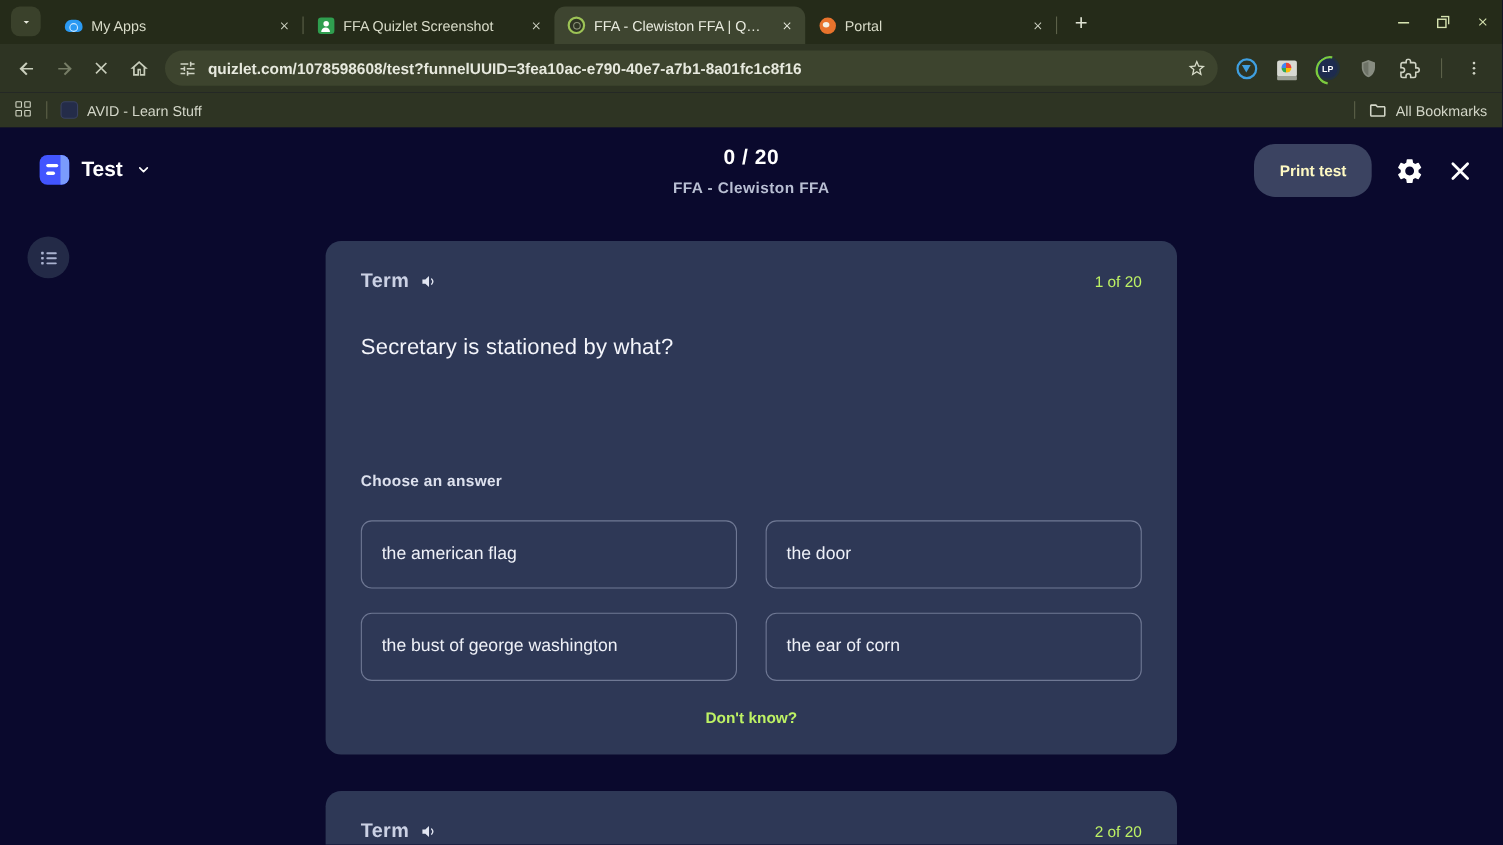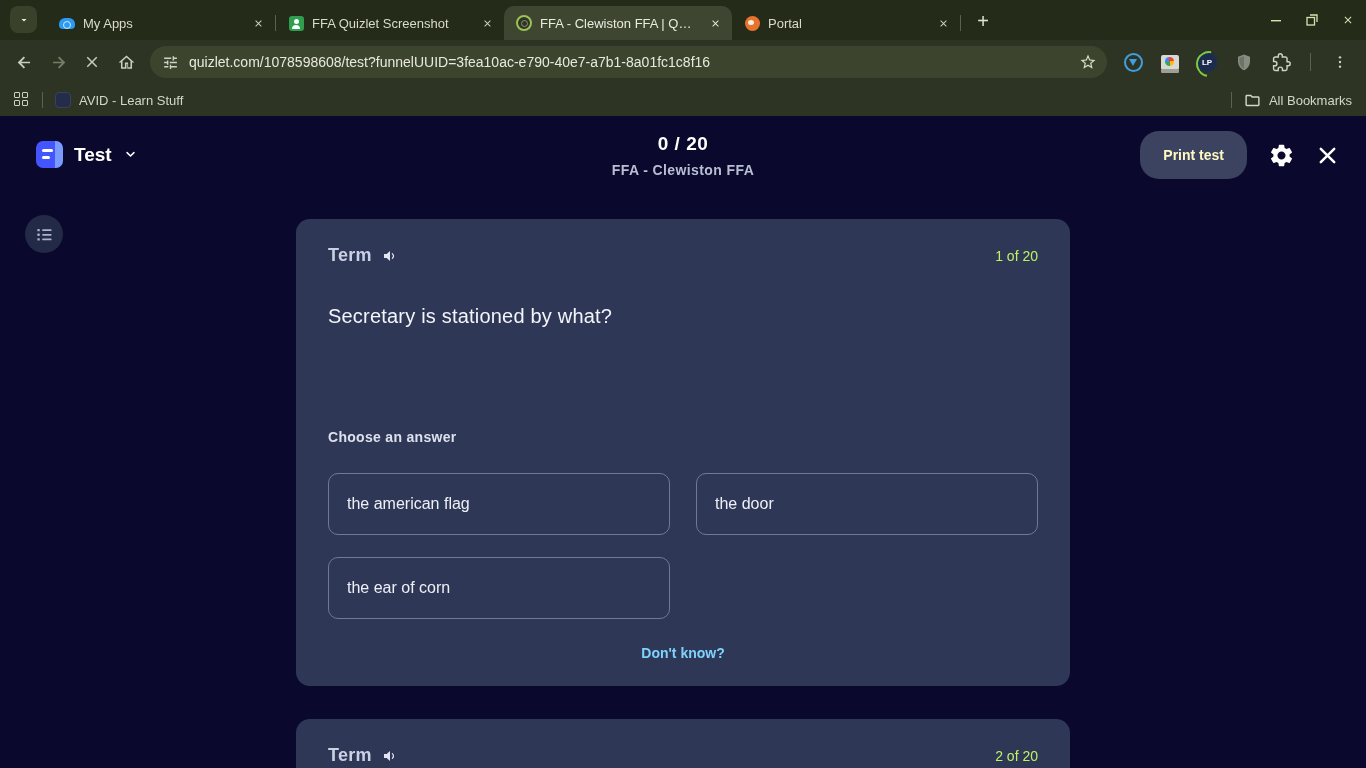--- a/index.html
+++ b/index.html
@@ -25,21 +25,21 @@
   .fav-portal { width:15px; height:15px; border-radius:50%; background:#e8732c; position:relative; }
   .fav-portal::after { content:""; position:absolute; left:3px; top:4px; width:6px; height:5px; border-radius:50%; background:#f4f0e4; }
   .new-tab { width:28px; height:28px; border:none; background:transparent; color:#dfe3d3; font-size:20px; line-height:1; margin:0 0 5px 8px; cursor:pointer; display:flex; align-items:center; justify-content:center; }
   .tabstrip-spacer { flex:1; }
   .win-controls { display:flex; height:40px; }
   .win-btn { width:36px; height:40px; border:none; background:transparent; display:flex; align-items:center; justify-content:center; cursor:pointer; }
 
   
   .toolbar { height:44px; background:#2e3423; display:flex; align-items:center; padding:0 8px; gap:2px; flex-shrink:0; }
   .nav-btn { width:32px; height:32px; border:none; background:transparent; border-radius:50%; display:flex; align-items:center; justify-content:center; cursor:pointer; flex-shrink:0; }
-  .omnibox { flex:1; height:32px; background:#3d442e; border-radius:16px; display:flex; align-items:center; padding:0 10px 0 12px; gap:10px; margin:0 6px; min-width:0; }
+  .omnibox { flex:1; height:32px; background:#3d442e; border-radius:16px; display:flex; align-items:center; padding:0 10px 0 12px; gap:10px; margin:0 6px; min-width:0;font-weight:bold; }
   .url-text { flex:1; color:#e7e9de; font-size:14px; white-space:nowrap; overflow:hidden; }
   .ext-icons { display:flex; align-items:center; gap:13px; padding:0 6px; flex-shrink:0; }
   .ext-btn { width:24px; height:24px; border:none; background:transparent; display:flex; align-items:center; justify-content:center; cursor:pointer; }
   .ext-adg { width:19px; height:19px; border-radius:50%; border:2px solid #3f9fe0; display:flex; align-items:center; justify-content:center; }
   .ext-adg span { width:0; height:0; border-left:4px solid transparent; border-right:4px solid transparent; border-top:7px solid #3f9fe0; margin-top:1px; }
   .ext-print { width:18px; height:15px; background:#d7d9d2; border-radius:2px; position:relative; }
   .ext-print::before { content:""; position:absolute; left:4px; top:2px; width:9px; height:9px; border-radius:50%; background:conic-gradient(#ea4335 0 25%, #fbbc05 0 50%, #34a853 0 75%, #4285f4 0 100%); }
   .ext-print::after { content:""; position:absolute; left:0; bottom:-3px; width:18px; height:4px; background:#9ca095; border-radius:1px; }
   .ext-lp { width:22px; height:22px; border-radius:50%; background:#1d2b4f; border:2px solid #22313f; color:#fff; font-size:8px; font-weight:bold; display:flex; align-items:center; justify-content:center; position:relative; }
   .ext-lp::before { content:""; position:absolute; left:-2px; top:-2px; width:22px; height:22px; border-radius:50%; border:2px solid transparent; border-left-color:#7ccb3e; border-top-color:#7ccb3e; transform:rotate(-35deg); }
@@ -77,21 +77,21 @@
   .card-2 { margin-top:33px; height:320px; }
   .card-head { display:flex; justify-content:space-between; align-items:center; }
   .side-group { display:flex; align-items:center; gap:10px; }
   .side-label { font-size:18px; font-weight:bold; color:#cbd1e4; letter-spacing:.3px; }
   .card-meta { font-size:14px; color:#bef264; }
   .question { margin-top:39px; font-size:20px; color:#f4f5fb; letter-spacing:.2px; }
   .prompt { margin-top:101px; font-size:14px; font-weight:bold; color:#dde1ee; letter-spacing:.3px; }
   .options { margin-top:28px; display:grid; grid-template-columns:1fr 1fr; column-gap:26px; row-gap:22px; }
   .option { height:62px; border:1px solid #6f7894; border-radius:10px; display:flex; align-items:center; padding:0 18px; font-size:16px; color:#eef0f7; cursor:pointer; background:transparent; font-family:"Liberation Sans",sans-serif; text-align:left; }
   .dont-know { margin-top:25px; text-align:center; }
-  .dont-know button { border:none; background:transparent; color:#7dd3fc; font-size:14px; font-weight:bold; cursor:pointer; font-family:"Liberation Sans",sans-serif; }
+  .dont-know button { border:none; background:transparent; color:#bef264; font-size:14px; font-weight:bold; cursor:pointer; font-family:"Liberation Sans",sans-serif; }
 </style>
 </head>
 <body>
 
 <div class="screen">
 
   <div class="tabstrip">
     <button class="tab-search">
       <svg width="12" height="12" viewBox="0 0 24 24">
           <path d="M7 10l5 5 5-5z" fill="#e9ebdf"></path>
@@ -318,20 +318,21 @@
                 <path d="M15.5 8.5a5 5 0 0 1 0 7" fill="none" stroke="#e2e6f2" stroke-width="1.8" stroke-linecap="round"></path>
               </svg>
           </div>
           <span class="card-meta">1 of 20</span>
         </div>
         <div class="question">Secretary is stationed by what?</div>
         <div class="prompt">Choose an answer</div>
         <div class="options">
           <button class="option">the american flag</button>
           <button class="option">the door</button>
+          <button class="option">the bust of george washington</button>
           <button class="option">the ear of corn</button>
         </div>
         <div class="dont-know">
           <button>Don't know?</button>
         </div>
       </div>
 
       <div class="card card-2">
         <div class="card-head">
           <div class="side-group">

